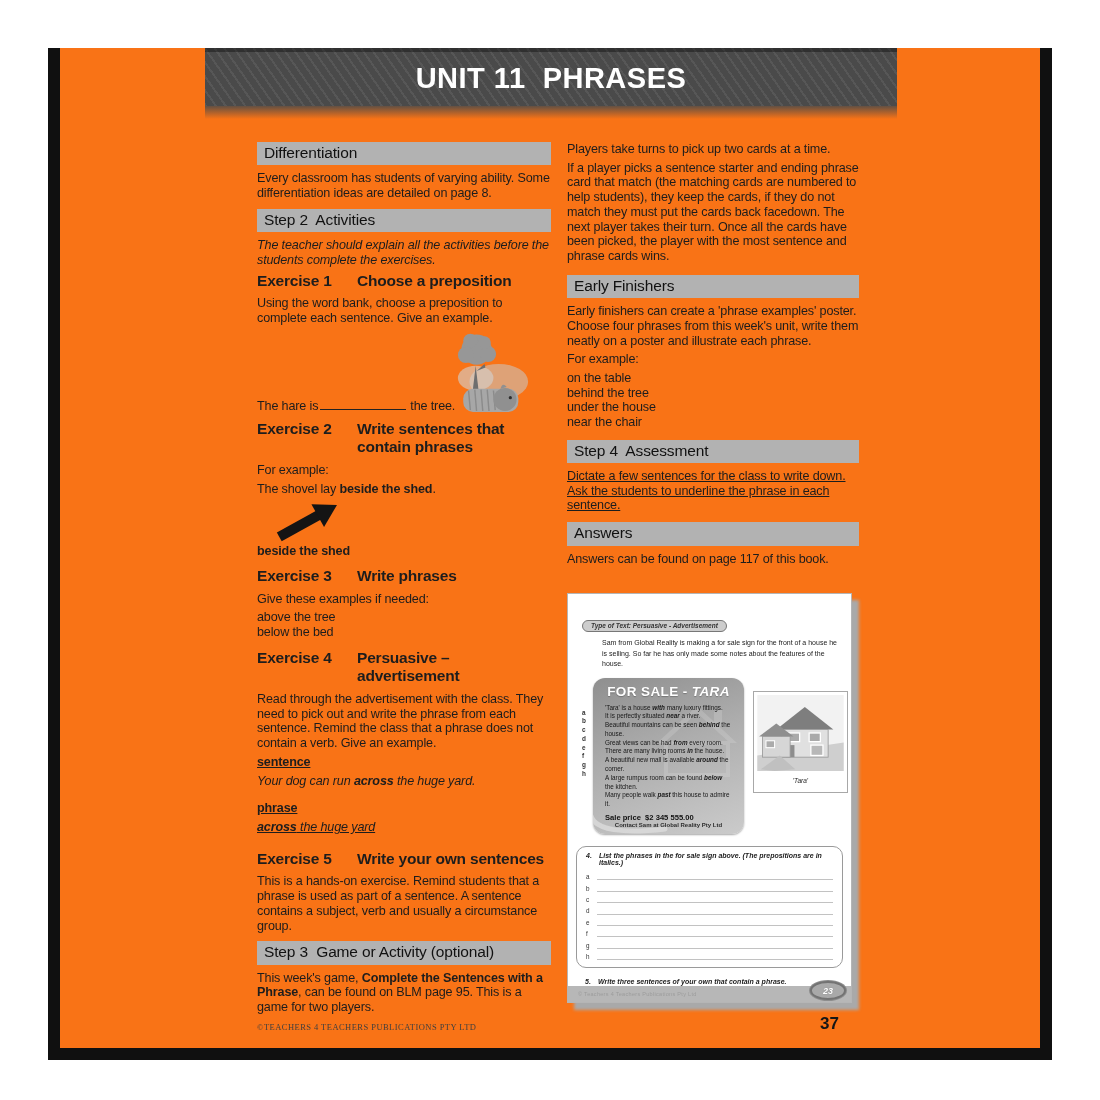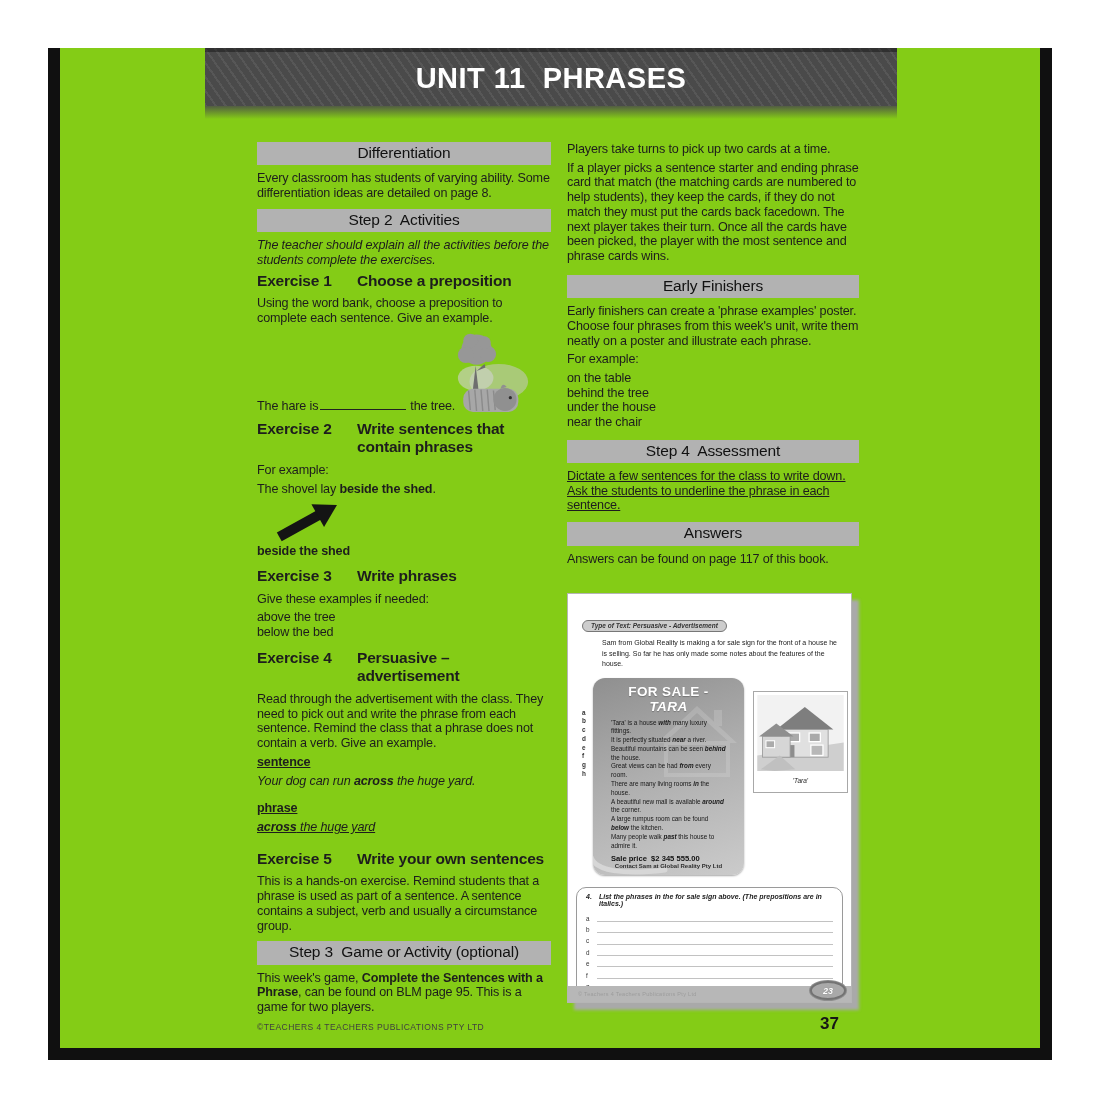--- a/index.html
+++ b/index.html
@@ -3,21 +3,21 @@
 <meta charset="utf-8">
 <style>
   html,body{margin:0;padding:0;}
   body{
     width:1100px;height:1100px;position:relative;background:#ffffff;
     font-family:"Liberation Sans", sans-serif;color:#222;
     -webkit-font-smoothing:antialiased;
   }
   .page{
     position:absolute;left:48px;top:48px;width:1004px;height:1012px;
-    box-sizing:border-box;background:#84cc16;
+    box-sizing:border-box;background:#f97316;
     border-left:12px solid #101010;border-right:12px solid #101010;border-bottom:12px solid #101010;
   }
   
   .banner{
     position:absolute;left:145px;top:0;width:692px;height:58px;
     background:#4a4a4a;
     background-image:repeating-linear-gradient(55deg, rgba(255,255,255,.07) 0 2px, rgba(0,0,0,0) 2px 8px);
     box-shadow:inset 0 4px 0 rgba(0,0,0,.35);
   }
   .banner::after{
@@ -28,63 +28,63 @@
     height:58px;line-height:60px;text-align:center;color:#fff;
     font-size:29px;font-weight:bold;letter-spacing:.5px;white-space:pre-wrap;
   }
   
   .col{position:absolute;top:94px;font-size:12.6px;line-height:1.17;letter-spacing:-.15px;color:#1d1d1d;}
   .col-left{left:197px;width:294px;}
   .col-right{left:507px;width:292px;}
   .col p{margin:0 0 8px;}
   .bar{
     background:#b2b2b2;color:#111;font-size:15.5px;line-height:1.25;
-    padding:1px 7px 3px;margin:0 0 6px;white-space:pre-wrap;text-align:center;
+    padding:1px 7px 3px;margin:0 0 6px;white-space:pre-wrap;
   }
   .it{font-style:italic;}
   .b{font-weight:bold;}
   .bi{font-weight:bold;font-style:italic;}
   .ul{font-weight:bold;text-decoration:underline;}
   .ex-head{display:flex;font-weight:bold;font-size:15.5px;line-height:1.2;margin:3px 0 6px;letter-spacing:-.2px;}
   .ex-label{flex:none;width:100px;}
   .ex-title{flex:1;}
   .tight-list div{line-height:1.16;}
   
   .hare-block{position:relative;height:82px;margin:0 0 4px;}
   .hare-svg{position:absolute;right:22px;top:-8px;}
   .fill-line{position:absolute;left:0;bottom:2px;white-space:nowrap;}
   .blank{display:inline-block;width:86px;border-bottom:1.4px solid #222;height:11px;margin:0 4px 0 2px;}
   
   .arrow-block{height:42px;margin:2px 0 2px;position:relative;}
   .arrow-svg{position:absolute;left:8px;top:0;}
   .gap-sm{margin-bottom:4px !important;}
   .gap-md{margin-bottom:13px !important;}
   
-  .copyright{position:absolute;left:197px;top:974px;font-size:8.5px;letter-spacing:.45px;color:#3f3f3f;}
+  .copyright{position:absolute;left:197px;top:974px;font-size:8.5px;letter-spacing:.45px;color:#3f3f3f;font-family:Liberation Serif, serif;}
   .pagenum{position:absolute;left:760px;top:966px;width:40px;font-size:17px;font-weight:bold;color:#161616;}
   
   .worksheet{
     position:absolute;left:507px;top:545px;width:285px;height:410px;
     background:#fff;border:1px solid #b5b5b5;box-sizing:border-box;
     box-shadow:7px 7px 3px #a9a9a9;overflow:hidden;font-weight:normal;letter-spacing:0;
   }
   .ws-pill{
     display:inline-block;margin:26px 0 0 14px;padding:1px 8px 2px;
     border:1px solid #777;border-radius:9px;background:#cdcdcd;
     font-size:6.5px;font-weight:bold;font-style:italic;color:#333;
   }
   .ws-intro{margin:6px 12px 0 34px;font-size:7px;line-height:1.5;color:#222;}
   .ad-section{display:flex;margin:8px 8px 0 14px;gap:9px;}
   .ad-wrap{position:relative;width:162px;flex:none;}
   .ad-letters{position:absolute;left:0;top:31px;width:10px;}
   .ad-letters span{display:block;height:8.8px;font-size:6.4px;font-weight:bold;color:#333;line-height:8.8px;}
   .ad-card{
     margin-left:11px;border-radius:12px;position:relative;overflow:hidden;
     background:linear-gradient(160deg,#8f8f8f 0%,#adadad 45%,#cbcbcb 100%);
-    padding:5px 18px 6px;box-shadow:0 1px 2px rgba(0,0,0,.35);
+    padding:5px 12px 6px;box-shadow:0 1px 2px rgba(0,0,0,.35);
   }
   .ad-title{text-align:center;font-size:13.5px;font-weight:bold;color:#fff;letter-spacing:.4px;margin:1px 0 5px;text-shadow:0 1px 1px rgba(0,0,0,.25);}
   .ad-row{font-size:6.35px;line-height:8.8px;color:#181818;position:relative;z-index:2;}
   .ad-price{margin-top:4px;font-size:7.6px;font-weight:bold;color:#111;white-space:pre-wrap;position:relative;z-index:2;}
   .ad-contact{text-align:center;font-size:6px;font-weight:bold;color:#2e2e2e;position:relative;z-index:2;}
   .ad-house-wm{position:absolute;right:2px;top:20px;opacity:.22;z-index:1;}
   .ad-swirl{position:absolute;left:-4px;bottom:-2px;z-index:1;opacity:.8;}
   .house-box{
     flex:none;width:95px;height:102px;margin-top:13px;border:1px solid #a8a8a8;
     background:#fff;box-sizing:border-box;padding:3px 3px 0;text-align:center;

